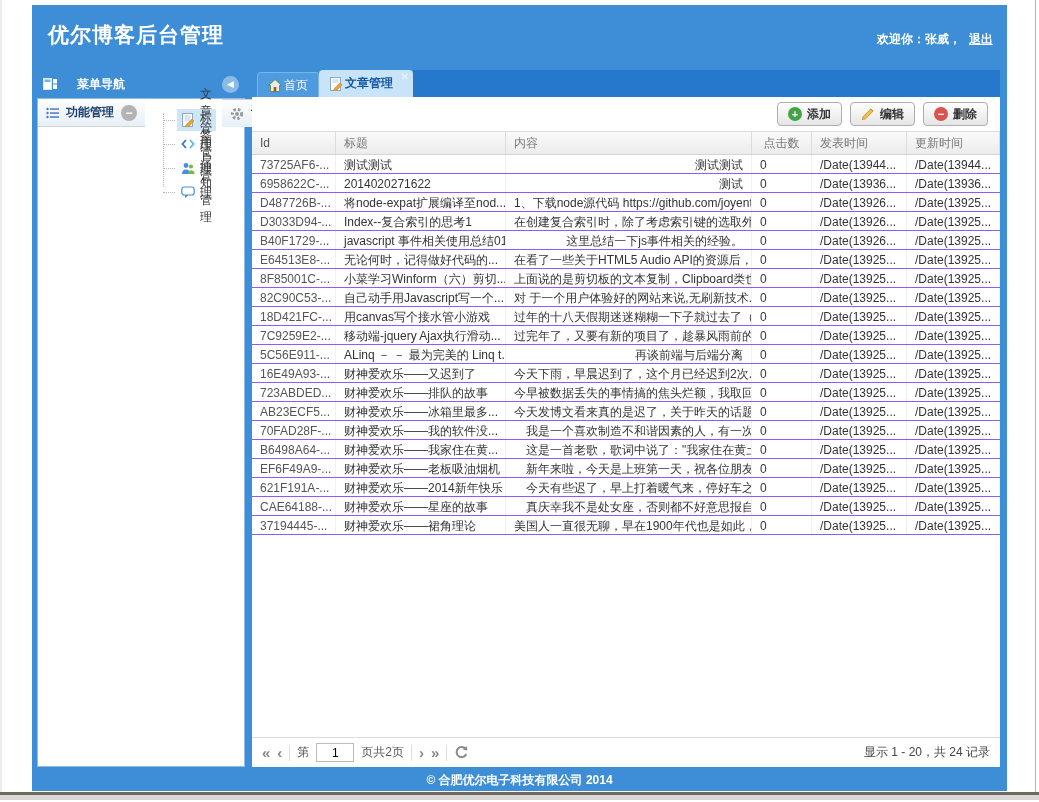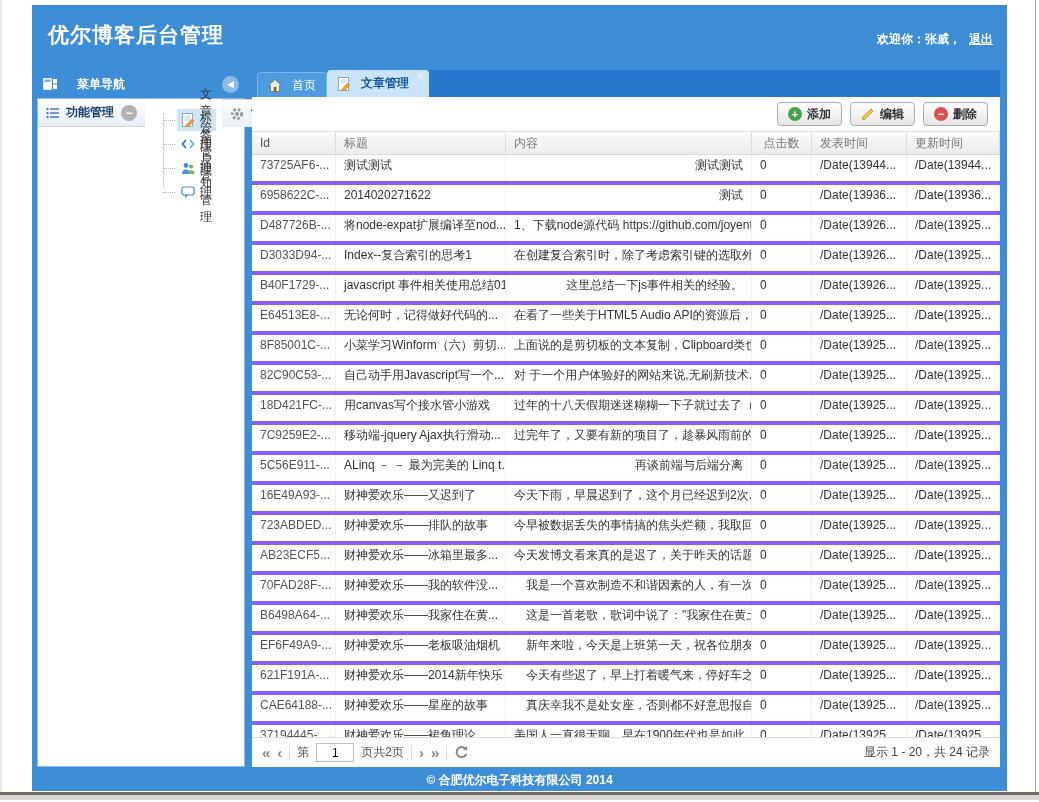--- a/index.html
+++ b/index.html
@@ -32,36 +32,36 @@
   .grey-circle { margin-left:auto; width:16px; height:16px; border-radius:50%; background:#b3b3b3; color:#fff; font-size:12px; font-weight:bold; display:flex; align-items:center; justify-content:center; line-height:1; }
   .tree { flex:1; position:relative; padding:10px 6px 0 32px; min-height:0; }
   .tree-vline { position:absolute; left:18px; top:14px; height:74px; border-left:1px dotted #b5b5b5; }
   .tree-item { height:22px; display:flex; align-items:center; gap:5px; font-size:12px; color:#333; position:relative; padding:0 4px; margin-bottom:2px; cursor:pointer; }
   .tree-item::before { content:""; position:absolute; left:-14px; top:50%; width:12px; border-top:1px dotted #b5b5b5; }
   .tree-item.selected { background:#cfe6f7; }
 
   
   .main { flex:1; background:#fff; display:flex; flex-direction:column; min-width:0; }
   .tabbar { height:27px; flex:none; background:#3d8ed7; display:flex; align-items:flex-end; }
-  .tab { height:25px; display:flex; align-items:center; gap:10px; font-size:12px; padding:0 10px; border-radius:4px 4px 0 0; cursor:pointer; }
+  .tab { height:25px; display:flex; align-items:center; gap:2px; font-size:12px; padding:0 10px; border-radius:4px 4px 0 0; cursor:pointer; }
   .tab-home { margin-left:5px; background:#4f9bdf; border:1px solid #7ab3e6; border-bottom:none; color:#fff; }
   .tab-active { height:27px; background:#c9e3f8; color:#12589f; font-weight:bold; position:relative; padding-right:20px; }
   .tab-close { position:absolute; top:1px; right:4px; font-size:10px; font-weight:normal; color:#eef6fd; cursor:pointer; }
   .tab-filler { flex:1; align-self:stretch; background:#2578cb; }
 
   .toolbar { height:35px; flex:none; background:#fff; border-bottom:1px solid #ddd; display:flex; align-items:center; justify-content:flex-end; gap:8px; padding:0 12px; }
   .btn { display:flex; align-items:center; gap:5px; font-size:12px; font-weight:bold; color:#333; background:linear-gradient(#ffffff,#e5e5e5); border:1px solid #aeaeae; border-radius:4px; height:24px; padding:0 10px; cursor:pointer; }
   .mini-circle { width:14px; height:14px; border-radius:50%; color:#fff; font-size:11px; font-weight:bold; display:flex; align-items:center; justify-content:center; line-height:1; }
   .mini-circle.green { background:#44a344; }
   .mini-circle.red { background:#d9534f; }
 
   .grid-header { height:23px; flex:none; display:flex; background:linear-gradient(#fafafa,#ececec); border-bottom:1px solid #d4d4d4; color:#787878; font-size:12px; }
   .grid-header .cell { display:flex; align-items:center; padding:0 8px; border-right:1px solid #dcdcdc; height:100%; }
   .grid-body { flex:1; min-height:0; display:flex; flex-direction:column; overflow:hidden; }
-  .row { height:30px; flex:none; display:flex; border-bottom:4px solid #8b5cf6; font-size:12px; color:#333; }
+  .row { height:19px; flex:none; display:flex; border-bottom:1px solid #8b5cf6; font-size:12px; color:#333; }
   .row .cell { padding:0 8px; line-height:20px; white-space:nowrap; overflow:hidden; border-right:1px solid #f1f1f1; height:100%; }
   .col-id { width:84px; flex:none; color:#555; }
   .col-title { width:170px; flex:none; }
   .col-content { width:246px; flex:none;text-align:right; }
   .col-clicks { width:60px; flex:none; text-align:left; justify-content:center; }
   .col-pub { width:95px; flex:none; }
   .col-upd { flex:1; min-width:0; }
   .grid-header .col-clicks { justify-content:center; }
 
   .pager { height:30px; flex:none; margin-top:auto; border-top:1px solid #dcdcdc; display:flex; align-items:center; gap:7px; padding:0 10px; font-size:12px; color:#555; background:#fff; }

